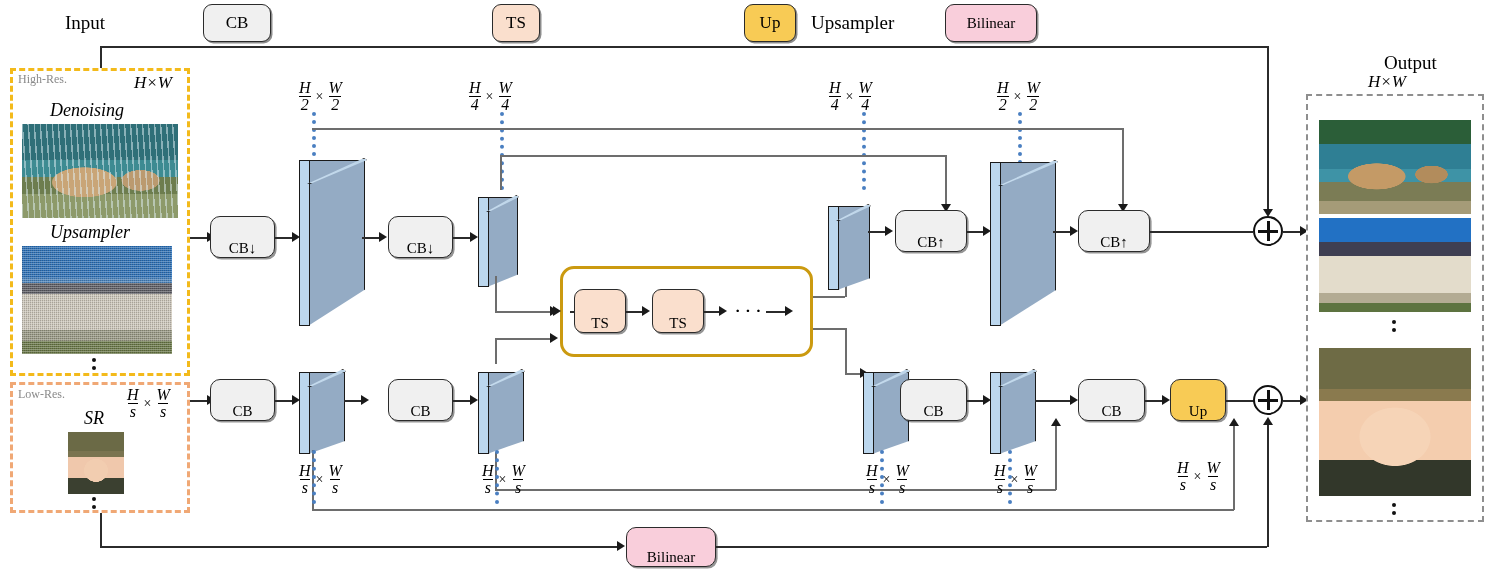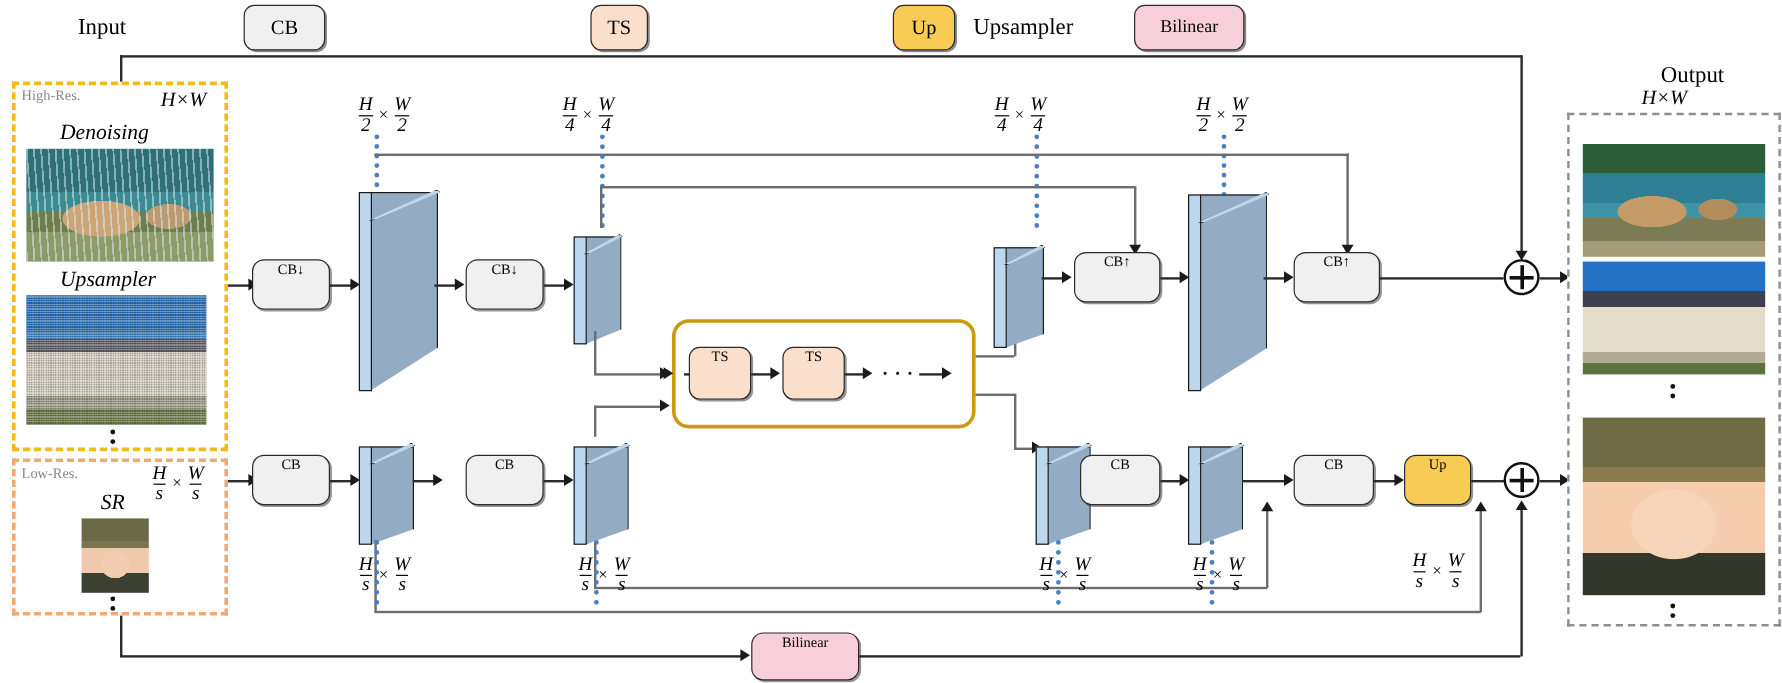--- a/index.html
+++ b/index.html
@@ -34,22 +34,22 @@
        display:flex;align-items:center;gap:2px;}
   .frac{display:inline-flex;flex-direction:column;align-items:center;
         line-height:1.02;font-size:16px;}
   .frac .num{padding:0 2px;}
   .frac .den{padding:0 2px;border-top:1.3px solid #000;}
   .times{font-style:normal;font-size:14px;padding:0 1px;}
   .plainhw{position:absolute;font-size:17px;font-style:italic;white-space:nowrap;}
 
   
   .op{position:absolute;box-sizing:border-box;border:1.7px solid #2b2b2b;
-      border-radius:10px;display:flex;align-items:flex-start;justify-content:center;
-      font-size:12px;box-shadow:1.6px 1.6px 0 rgba(0,0,0,.42);}
+      border-radius:10px;display:flex;align-items:flex-end;justify-content:center;
+      font-size:15px;box-shadow:1.6px 1.6px 0 rgba(0,0,0,.42);}
   .op-cb{background:#f0f0f0;}
   .op-ts{background:#fadfcd;border-radius:9px;}
   .op-up{background:#f8cb55;}
   .op-bl{background:#f9cedb;}
 
   
   .slab{position:absolute;}
   .slab .side{position:absolute;left:0;top:0;width:11px;height:100%;
        background:#bcd7ee;border:1.7px solid #1a1a1a;box-sizing:border-box;}
   .slab .front{position:absolute;background:#94abc4;

